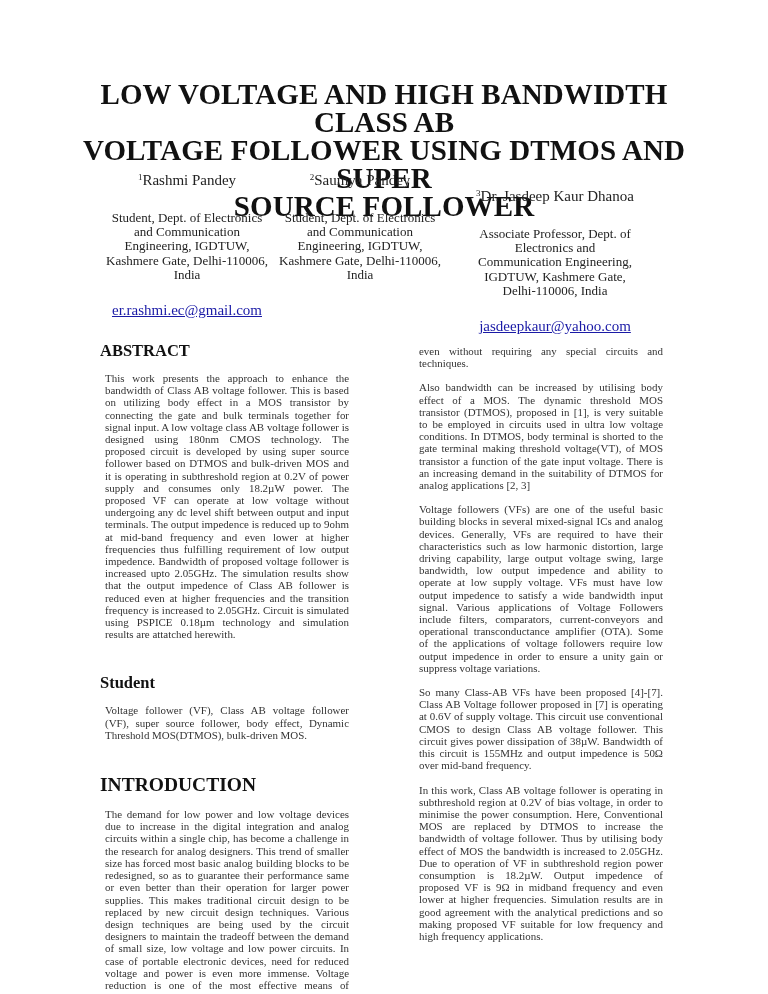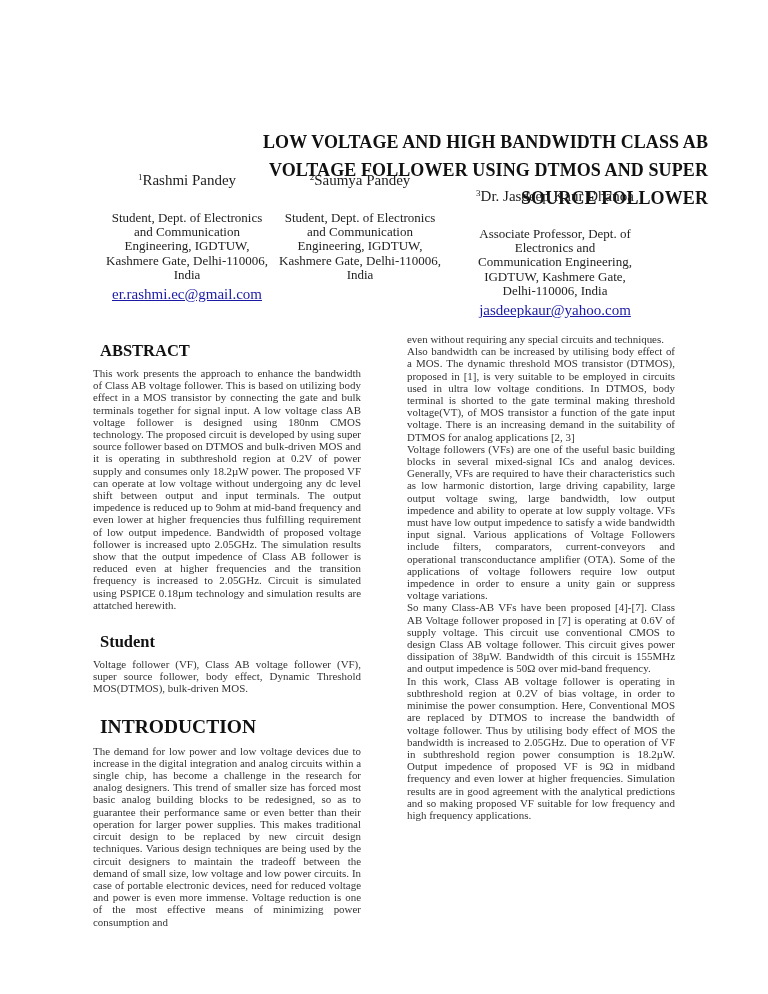--- a/index.html
+++ b/index.html
@@ -1,35 +1,35 @@
 <!DOCTYPE html>
 <html><head>
 <meta charset="utf-8">
 <style>
   html, body { margin: 0; padding: 0; background: #ffffff; }
   body { width: 768px; height: 994px; position: relative; overflow: hidden;
          font-family: "Liberation Serif", "DejaVu Serif", serif; color: #111; }
-  .title { position: absolute; left: 60px; top: 80px; width: 648px; text-align: right;
-           font-weight: bold; font-size: 18px; line-height: 28px; color: #111; letter-spacing: 0.1px; margin-top: 48px; }
+  .title { position: absolute; left: 60px; top: 80px; width: 648px; text-align: center;
+           font-weight: bold; font-size: 29px; line-height: 28px; color: #111; letter-spacing: 0.1px; }
   .author { position: absolute; top: 168px; text-align: center; font-weight: normal; color: #222; }
   .author .name { font-size: 15px; line-height: 19px; }
   .author .name sup { font-size: 9px; vertical-align: 5px; }
   .author .affil { font-size: 13px; line-height: 14.2px; margin-top: 21px; }
-  .author .email { font-size: 15px; line-height: 20px; color: #1a1aa6; text-decoration: underline; margin-top: 2px; }
+  .author .email { font-size: 15px; line-height: 20px; color: #1a1aa6; text-decoration: underline; margin-top: 18px; }
   #author1 { left: 82px; width: 210px; }
   #author2 { left: 255px; width: 210px; }
   #author3 { left: 445px; width: 220px; }
   .col { position: absolute; top: 334px; width: 268px; font-size: 10.95px; line-height: 12.2px;
          color: #333; text-align: justify; }
   #col-left { left: 93px; }
   #col-right { left: 407px; top: 333px; }
   .col h2 { font-size: 16px; line-height: 18px; margin: 7px; color: #111; font-weight: bold; }
   .col h2.big { font-size: 19.5px; line-height: 22px; }
   .col h2.mid { font-size: 16.5px; line-height: 19px; }
-  .col p { margin: 0; }
+  .col p { margin: 12px; }
   .gap { height: 14px; }
 </style>
 </head>
 <body>
 
 <div class="title">
   <div>LOW VOLTAGE AND HIGH BANDWIDTH CLASS AB</div>
   <div>VOLTAGE FOLLOWER USING DTMOS AND SUPER</div>
   <div>SOURCE FOLLOWER</div>
 </div>

